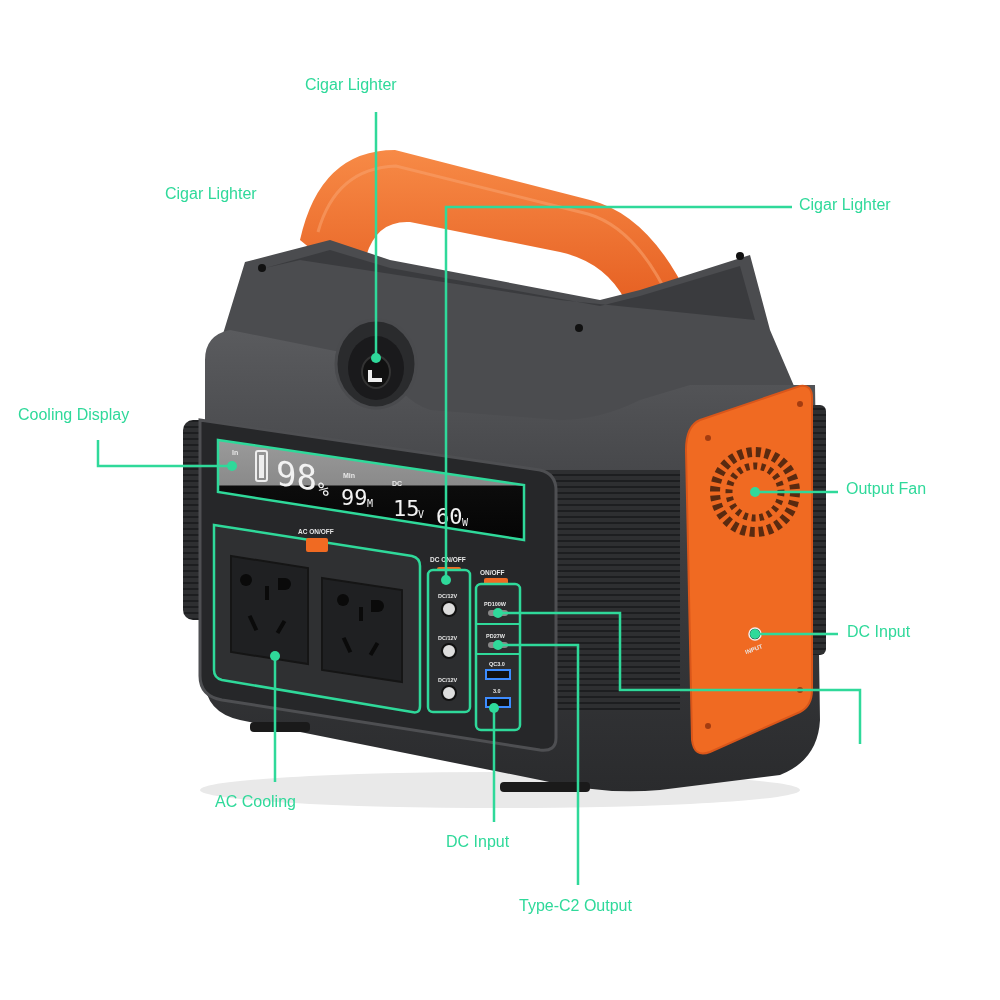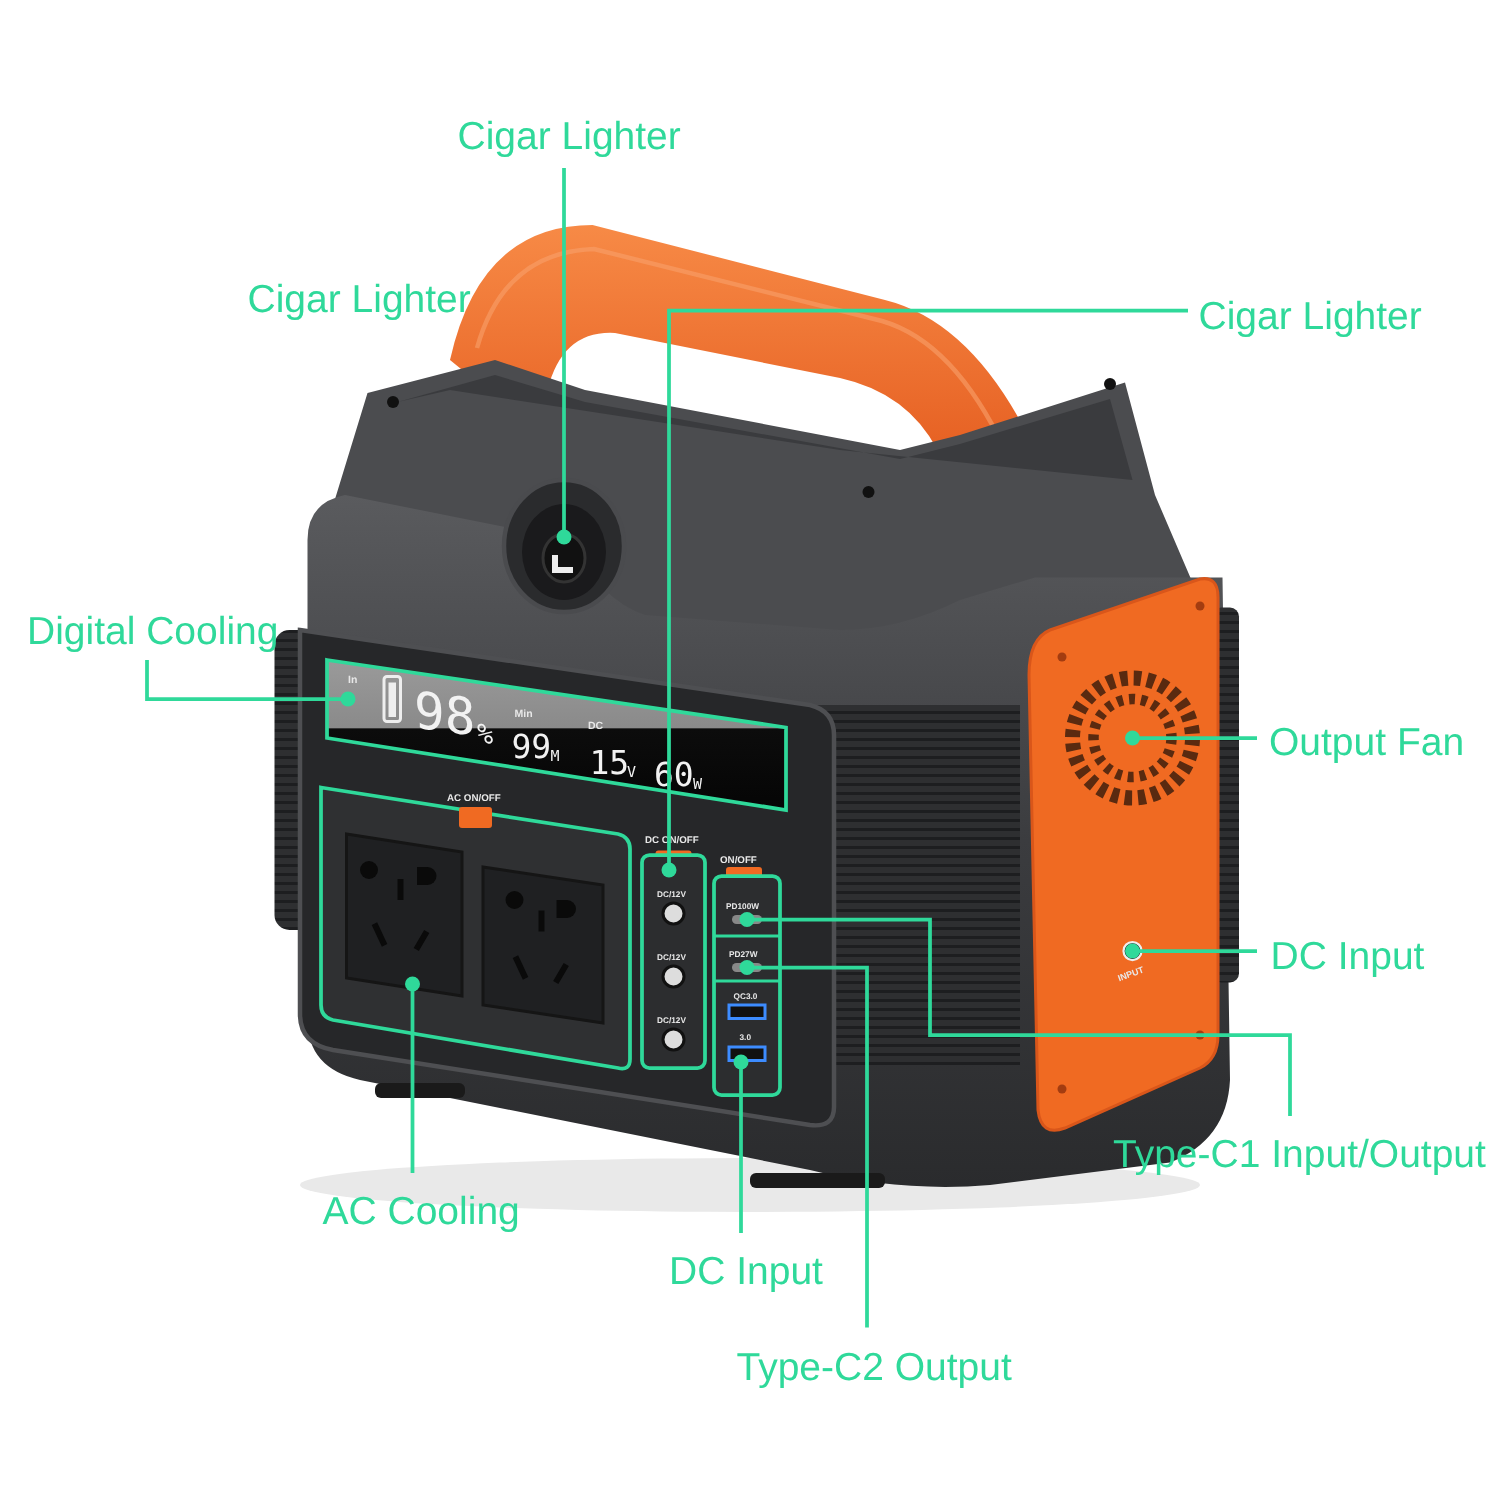--- a/index.html
+++ b/index.html
@@ -1,18 +1,18 @@
 <!DOCTYPE html>
 <html><head>
 <meta charset="utf-8">
 <style>
   html, body { margin:0; padding:0; background:#ffffff; }
   body { width:1000px; height:1000px; position:relative; overflow:hidden; font-family:"Liberation Sans", sans-serif; }
   .stage { position:absolute; left:0; top:0; width:1000px; height:1000px; }
-  .label { position:absolute; color:#2fd99a; font-size:26px; white-space:nowrap; font-family:"Liberation Sans", sans-serif; line-height:1; }
+  .label { position:absolute; color:#2fd99a; font-size:16px; white-space:nowrap; font-family:"Liberation Sans", sans-serif; line-height:1; }
   .lcd-text { font-family:"DejaVu Sans Mono", monospace; fill:#f2f2f2; }
   .tiny { font-family:"Liberation Sans", sans-serif; fill:#e8e8e8; font-weight:bold; }
 </style>
 </head>
 <body>
 
 <div class="stage">
   <svg width="1000" height="1000" viewBox="0 0 1000 1000" style="position:absolute;left:0;top:0">
     <defs>
       <linearGradient id="bodyGrad" x1="0" y1="0" x2="0" y2="1">
@@ -175,20 +175,19 @@
       <circle cx="498" cy="613" r="5"></circle>
       <circle cx="498" cy="645" r="5"></circle>
       <circle cx="275" cy="656" r="5"></circle>
       <circle cx="494" cy="708" r="5"></circle>
     </g>
   </svg>
 
   <div class="label" style="left:305px;top:77px">Cigar Lighter</div>
   <div class="label" style="left:165px;top:186px">Cigar Lighter</div>
   <div class="label" style="left:799px;top:197px">Cigar Lighter</div>
-  <div class="label" style="left:18px;top:407px">Digital Cooling</div>
+  <div class="label" style="left:18px;top:407px">Cooling Display</div>
   <div class="label" style="left:846px;top:481px">Output Fan</div>
   <div class="label" style="left:847px;top:624px">DC Input</div>
-  <div class="label" style="left:742px;top:756px">Type-C1 Input/Output</div>
   <div class="label" style="left:215px;top:794px">AC Cooling</div>
   <div class="label" style="left:446px;top:834px">DC Input</div>
-  <div class="label" style="left:491px;top:898px">Type-C2 Output</div>
+  <div class="label" style="left:519px;top:898px">Type-C2 Output</div>
 </div>
 
 </body></html>

